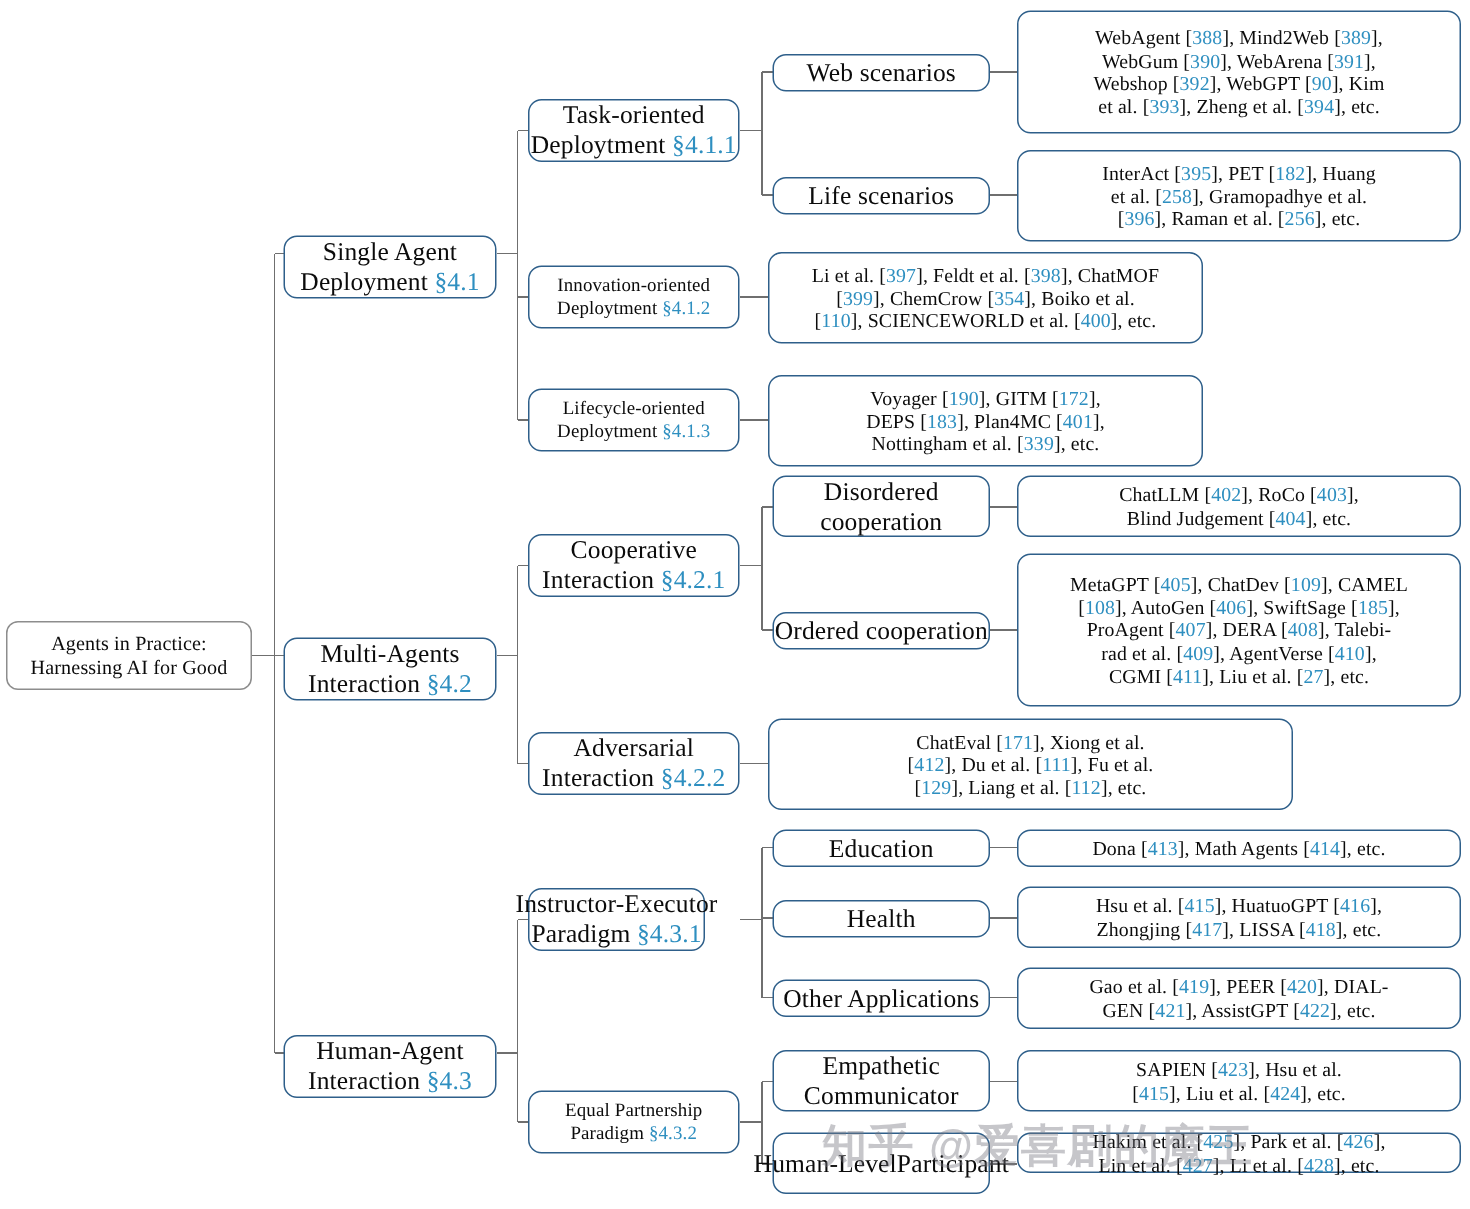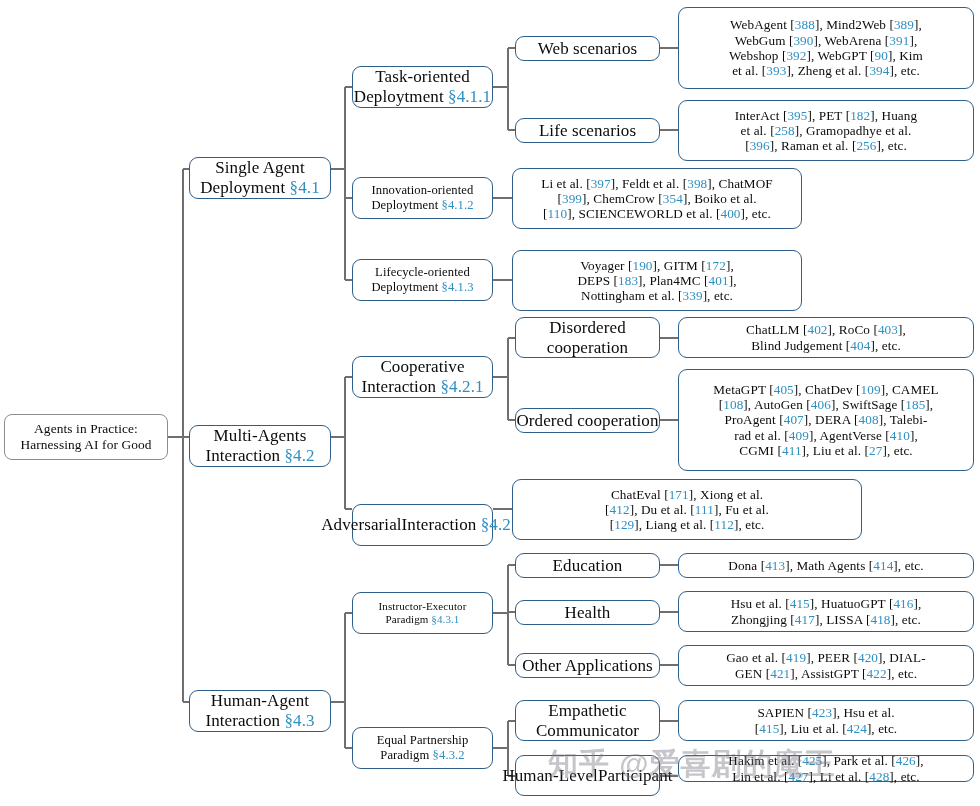--- a/index.html
+++ b/index.html
@@ -117,25 +117,25 @@
     <span class="ln"><span>Deploytment </span><span class="sec">§4.1.2</span></span>
   </div>
   <div class="node" style="left:352px;top:259px;width:141px;height:42px;flex-direction:column;font-size:12.6px;">
     <span class="ln">Lifecycle-oriented</span>
     <span class="ln"><span>Deploytment </span><span class="sec">§4.1.3</span></span>
   </div>
   <div class="node" style="left:352px;top:356px;width:141px;height:42px;flex-direction:column;">
     <span class="ln">Cooperative</span>
     <span class="ln"><span>Interaction </span><span class="sec">§4.2.1</span></span>
   </div>
-  <div class="node" style="left:352px;top:504px;width:141px;height:42px;">
+  <div class="node" style="left:352px;top:488px;width:141px;height:42px;flex-direction:column;">
     <span class="ln">Adversarial</span>
     <span class="ln"><span>Interaction </span><span class="sec">§4.2.2</span></span>
   </div>
-  <div class="node" style="left:352px;top:592px;width:141px;height:42px;flex-direction:column;font-size:11px;">
+  <div class="node" style="left:352px;top:592px;width:118px;height:42px;flex-direction:column;font-size:17px;">
     <span class="ln">Instructor-Executor</span>
     <span class="ln"><span>Paradigm </span><span class="sec">§4.3.1</span></span>
   </div>
   <div class="node" style="left:352px;top:727px;width:141px;height:42px;flex-direction:column;font-size:12.6px;">
     <span class="ln">Equal Partnership</span>
     <span class="ln"><span>Paradigm </span><span class="sec">§4.3.2</span></span>
   </div>
 
   <div class="node" style="left:515px;top:36px;width:145px;height:25px;">
     <span class="ln">Web scenarios</span>

